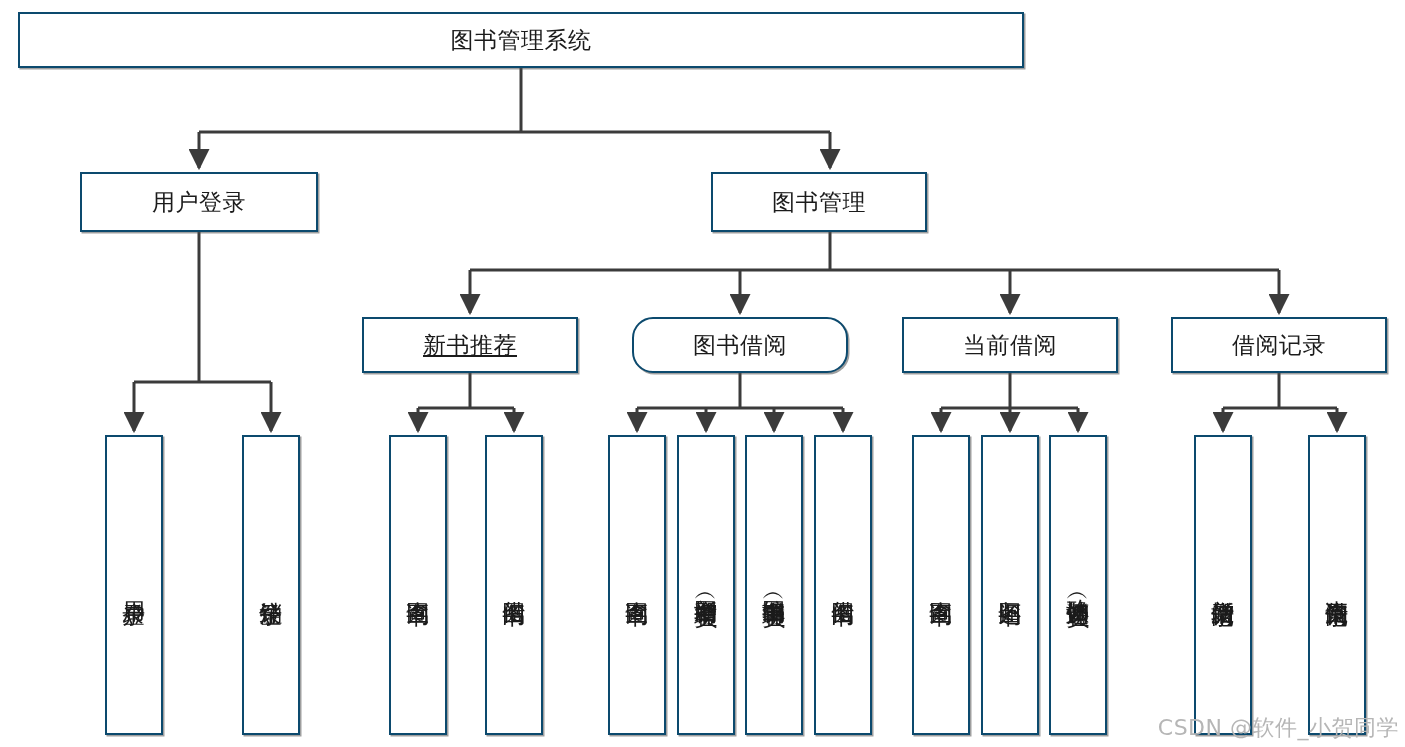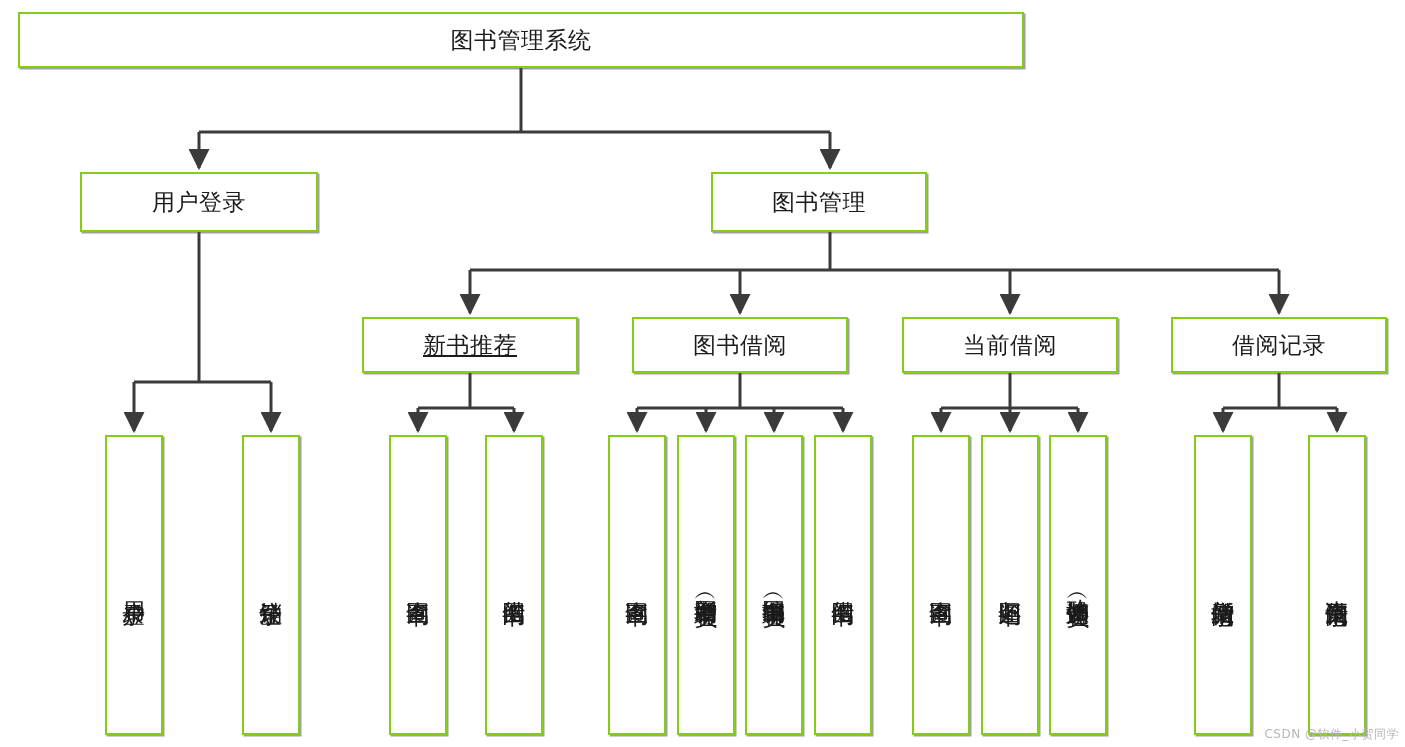--- a/index.html
+++ b/index.html
@@ -22,21 +22,21 @@
     left: 0;
     top: 0;
     width: 1405px;
     height: 747px;
     pointer-events: none;
   }
   .node {
     position: absolute;
     box-sizing: border-box;
     background: #ffffff;
-    border: 2px solid #84cc16;
+    border: 2px solid #0c4a6e;
     box-shadow: 1.5px 1.5px 0 0 rgba(80,80,80,0.55);
     display: flex;
     align-items: center;
     justify-content: center;
     color: #1b1b1b;
   }
   .node .label {
     text-align: center;
     line-height: 1.08;
     white-space: nowrap;
@@ -55,21 +55,21 @@
     font-size: 23px;
     line-height: 1.32;
     letter-spacing: 1px;
     white-space: pre-line;
     max-height: 278px;
   }
   #watermark {
     position: absolute;
     right: 6px;
     bottom: 4px;
-    font-size: 12px;
+    font-size: 22px;
     color: #b6b6b6;
     letter-spacing: 0.5px;
     white-space: nowrap;
     user-select: none;
   }
 </style>
 </head>
 <body>
 
 <div id="canvas">
@@ -131,21 +131,21 @@
   <div class="node h" style="left:80px; top:172px; width:238px; height:60px;">
     <span class="label">用户登录</span>
   </div>
   <div class="node h" style="left:711px; top:172px; width:216px; height:60px;">
     <span class="label">图书管理</span>
   </div>
 
   <div class="node h" style="left:362px; top:317px; width:216px; height:56px;text-decoration:underline;">
     <span class="label">新书推荐</span>
   </div>
-  <div class="node h" style="left:632px; top:317px; width:216px; height:56px;">
+  <div class="node h" style="left:632px; top:317px; width:216px; height:56px;border-radius:21px;">
     <span class="label">图书借阅</span>
   </div>
   <div class="node h" style="left:1171px; top:317px; width:216px; height:56px;">
     <span class="label">借阅记录</span>
   </div>
   <div class="node h" style="left:902px; top:317px; width:216px; height:56px;">
     <span class="label">当前借阅</span>
   </div>
 
   <div class="node v" style="left:105px; top:435px; width:58px; height:300px;">

